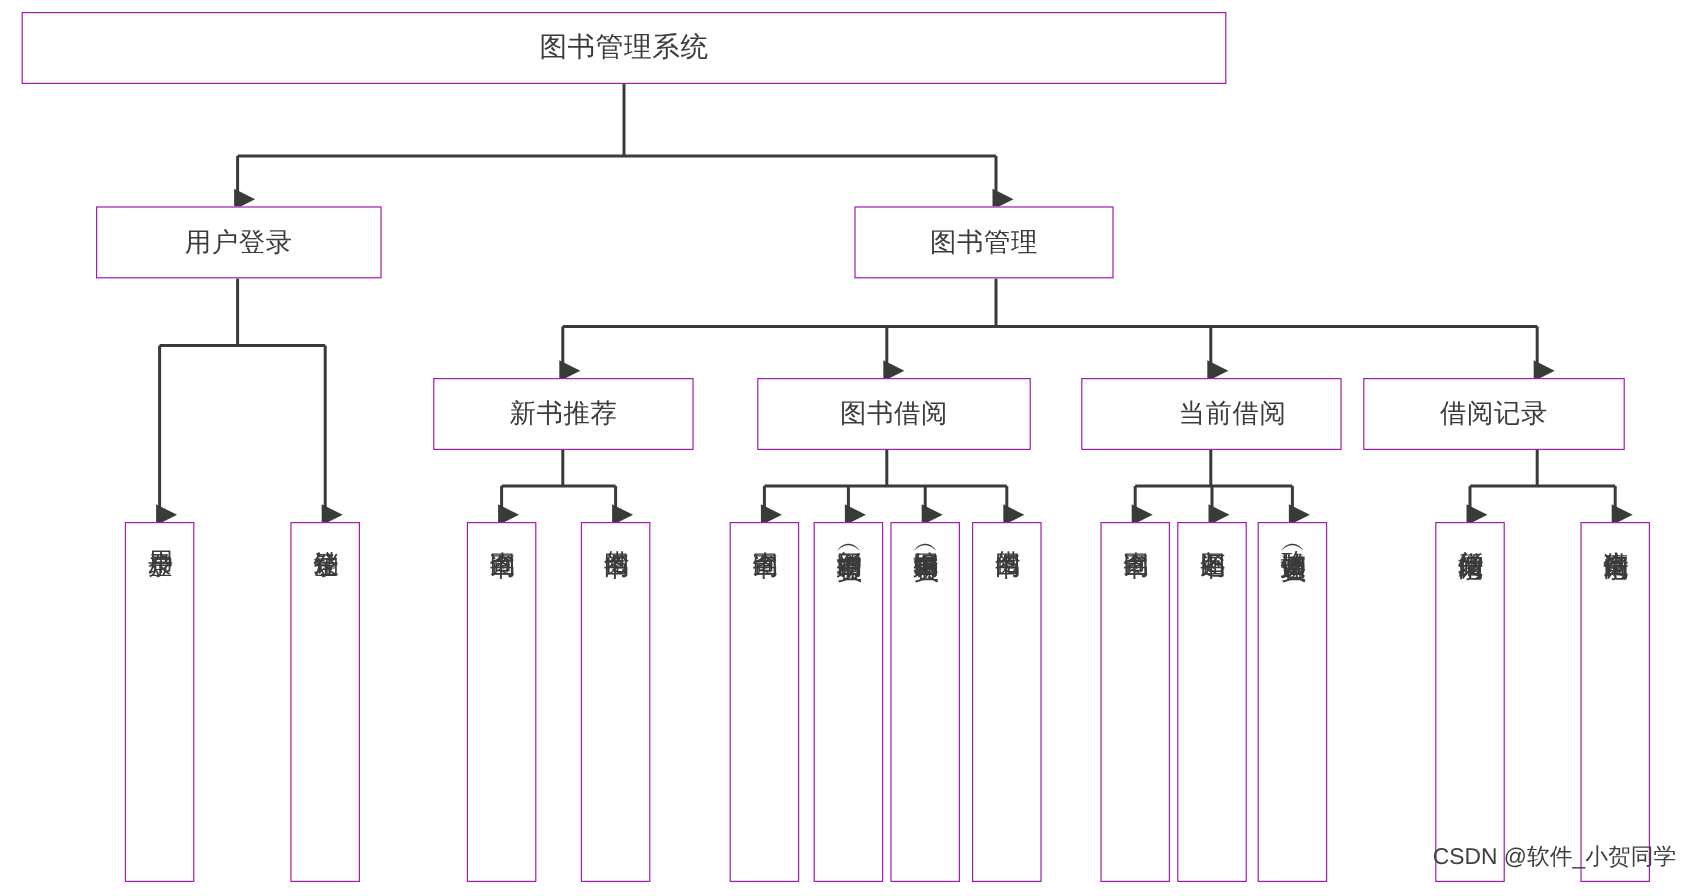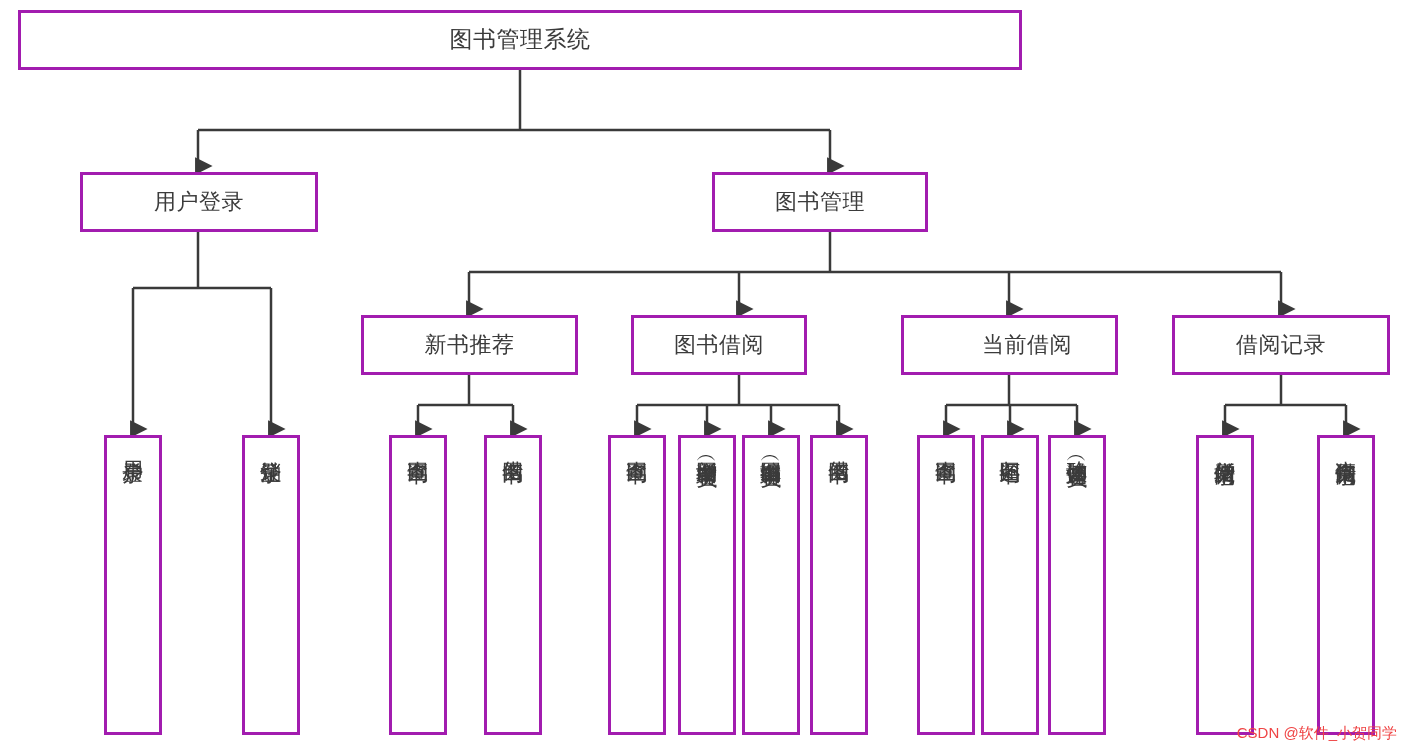--- a/index.html
+++ b/index.html
@@ -20,21 +20,21 @@
   #diagram-svg {
     position: absolute;
     left: 0;
     top: 0;
     width: 1405px;
     height: 747px;
   }
   .node-box {
     position: absolute;
     box-sizing: border-box;
-    border: 3px solid #a21caf;
+    border: 1px solid #a21caf;
     background: #ffffff;
     display: flex;
     align-items: center;
     justify-content: center;
     color: #3b3b3b;
   }
   .node-label-h {
     font-size: 22px;
     line-height: 1.1;
     letter-spacing: 0.5px;
@@ -54,23 +54,23 @@
     align-items: flex-start;
     justify-content: center;
     padding-top: 6px;
   }
   .root-box .node-label-h {
     font-size: 23px;
   }
   #watermark {
     position: absolute;
     right: 8px;
-    bottom: 4px;
-    font-size: 15px;
-    color: #ef4444;
+    bottom: 20px;
+    font-size: 19px;
+    color: #404040;
     white-space: nowrap;
     user-select: none;
   }
 </style>
 </head>
 <body>
 
 <div id="diagram-root">
 
   <svg id="diagram-svg" viewBox="0 0 1405 747" xmlns="http://www.w3.org/2000/svg">
@@ -133,29 +133,29 @@
   </div>
 
   <div class="node-box" style="left:712px; top:172px; width:216px; height:60px;">
     <span class="node-label-h">图书管理</span>
   </div>
 
   <div class="node-box" style="left:361px; top:315px; width:217px; height:60px;">
     <span class="node-label-h">新书推荐</span>
   </div>
 
-  <div class="node-box" style="left:631px; top:315px; width:176px; height:60px;">
+  <div class="node-box" style="left:631px; top:315px; width:228px; height:60px;">
     <span class="node-label-h">图书借阅</span>
   </div>
 
   <div class="node-box" style="left:901px; top:315px; width:217px; height:60px;padding-left:35px;">
     <span class="node-label-h">当前借阅</span>
   </div>
 
-  <div class="node-box" style="left:1172px; top:315px; width:218px; height:60px;text-align:right;">
+  <div class="node-box" style="left:1136px; top:315px; width:218px; height:60px;text-align:right;">
     <span class="node-label-h">借阅记录</span>
   </div>
 
   <div class="node-box leaf-box" style="left:104px; top:435px; width:58px; height:300px;">
     <span class="node-label-v">用户登录</span>
   </div>
   <div class="node-box leaf-box" style="left:242px; top:435px; width:58px; height:300px;">
     <span class="node-label-v">注销登录</span>
   </div>
 

